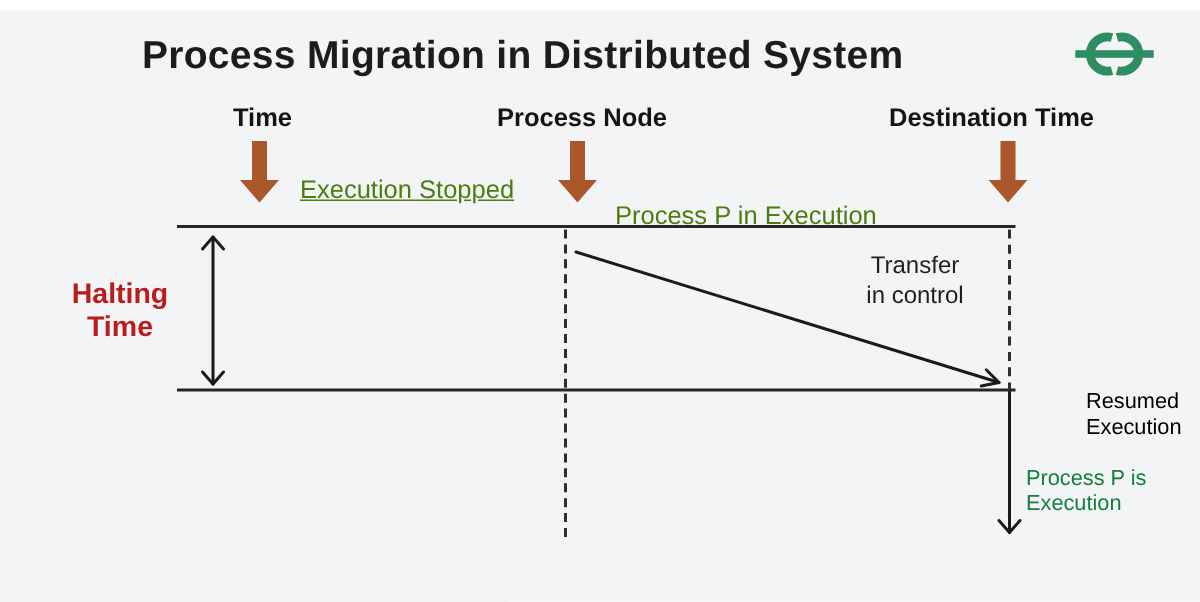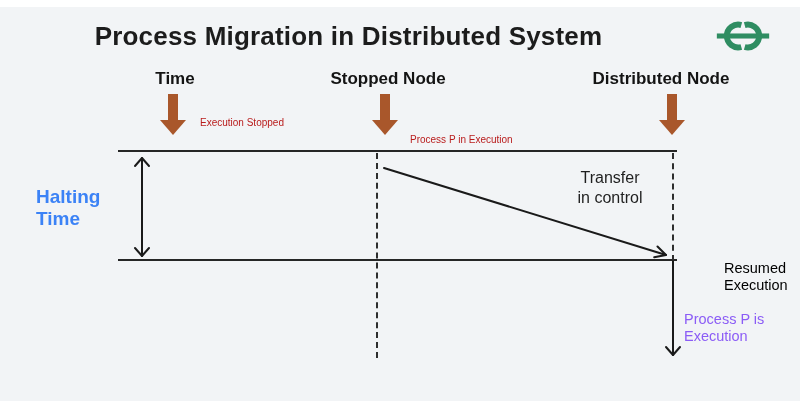--- a/index.html
+++ b/index.html
@@ -51,56 +51,57 @@
     position: absolute; left: 8px; top: 0; width: 10px; height: 27px;
     background: var(--arrow-brown);
   }
   .brown-arrow .head {
     position: absolute; left: 0; top: 26px; width: 0; height: 0;
     border-left: 13px solid transparent;
     border-right: 13px solid transparent;
     border-top: 15px solid var(--arrow-brown);
   }
 
-  .annotation { font-size: 10px; color: #b91c1c; }
+  .annotation { font-size: 17px; color: #4d7c0f; text-decoration: underline; }
   .ann-exec-stopped { left: 200px; top: 117px; }
   .ann-process-p { left: 410px; top: 118px; margin-top: 16px; }
 
   .hline { height: 2px; background: #262626; left: 118px; width: 559px; }
   .hline-top { top: 150px; }
   .hline-bottom { top: 259px; }
 
   .dashed-v { width: 0; border-left: 2px dashed #2E2E2E; }
   .dash-source { left: 376px; top: 153px; height: 205px; }
   .dash-dest { left: 672px; top: 153px; height: 108px; }
 
   .halting {
     left: 36px; top: 186px; width: 88px;
+    text-align: center;
     font-size: 19px; font-weight: 700; line-height: 1.15;
     white-space: pre-line;
-    color: #3b82f6;
+    color: #b91c1c;
   }
 
   .transfer {
     left: 558px; top: 168px; width: 104px;
     text-align: center;
     font-size: 16px; line-height: 1.25;
     white-space: pre-line;
     color: #1F1F1F;
   }
 
   .resumed {
     left: 724px; top: 260px; width: 86px;
     font-size: 14.5px; line-height: 1.18;
     white-space: pre-line; color: #000000;
   }
   .process-p {
     left: 684px; top: 311px; width: 96px;
     font-size: 14.5px; line-height: 1.18;
-    white-space: pre-line; color: #8b5cf6;
+    white-space: pre-line; color: #15803d;
   }
 
   .svg-abs { position: absolute; overflow: visible; }
   .sv-double { left: 130px; top: 154px; }
   .sv-diag { left: 376px; top: 156px; }
   .sv-resume { left: 663px; top: 261px; }
 </style>
 </head>
 <body>
 
@@ -108,22 +109,22 @@
 
 <div class="abs title">Process Migration in Distributed System</div>
 
 <svg class="abs logo" viewBox="0 0 64 40" xmlns="http://www.w3.org/2000/svg">
   <path d="M 30 7 A 13.5 13.5 0 1 0 30 33" fill="none" stroke="var(--logo-green)" stroke-width="7"></path>
   <path d="M 34 7 A 13.5 13.5 0 1 1 34 33" fill="none" stroke="var(--logo-green)" stroke-width="7"></path>
   <rect x="1" y="17" width="62" height="6" fill="var(--logo-green)"></rect>
 </svg>
 
 <div class="abs col-header hdr-time">Time</div>
-<div class="abs col-header hdr-source">Stopped Node</div>
-<div class="abs col-header hdr-dest">Distributed Node</div>
+<div class="abs col-header hdr-source">Process Node</div>
+<div class="abs col-header hdr-dest">Destination Time</div>
 
 <div class="abs brown-arrow arr-time">
   <div class="stem"></div>
   <div class="head"></div>
 </div>
 <div class="abs brown-arrow arr-source">
   <div class="stem"></div>
   <div class="head"></div>
 </div>
 <div class="abs brown-arrow arr-dest">

